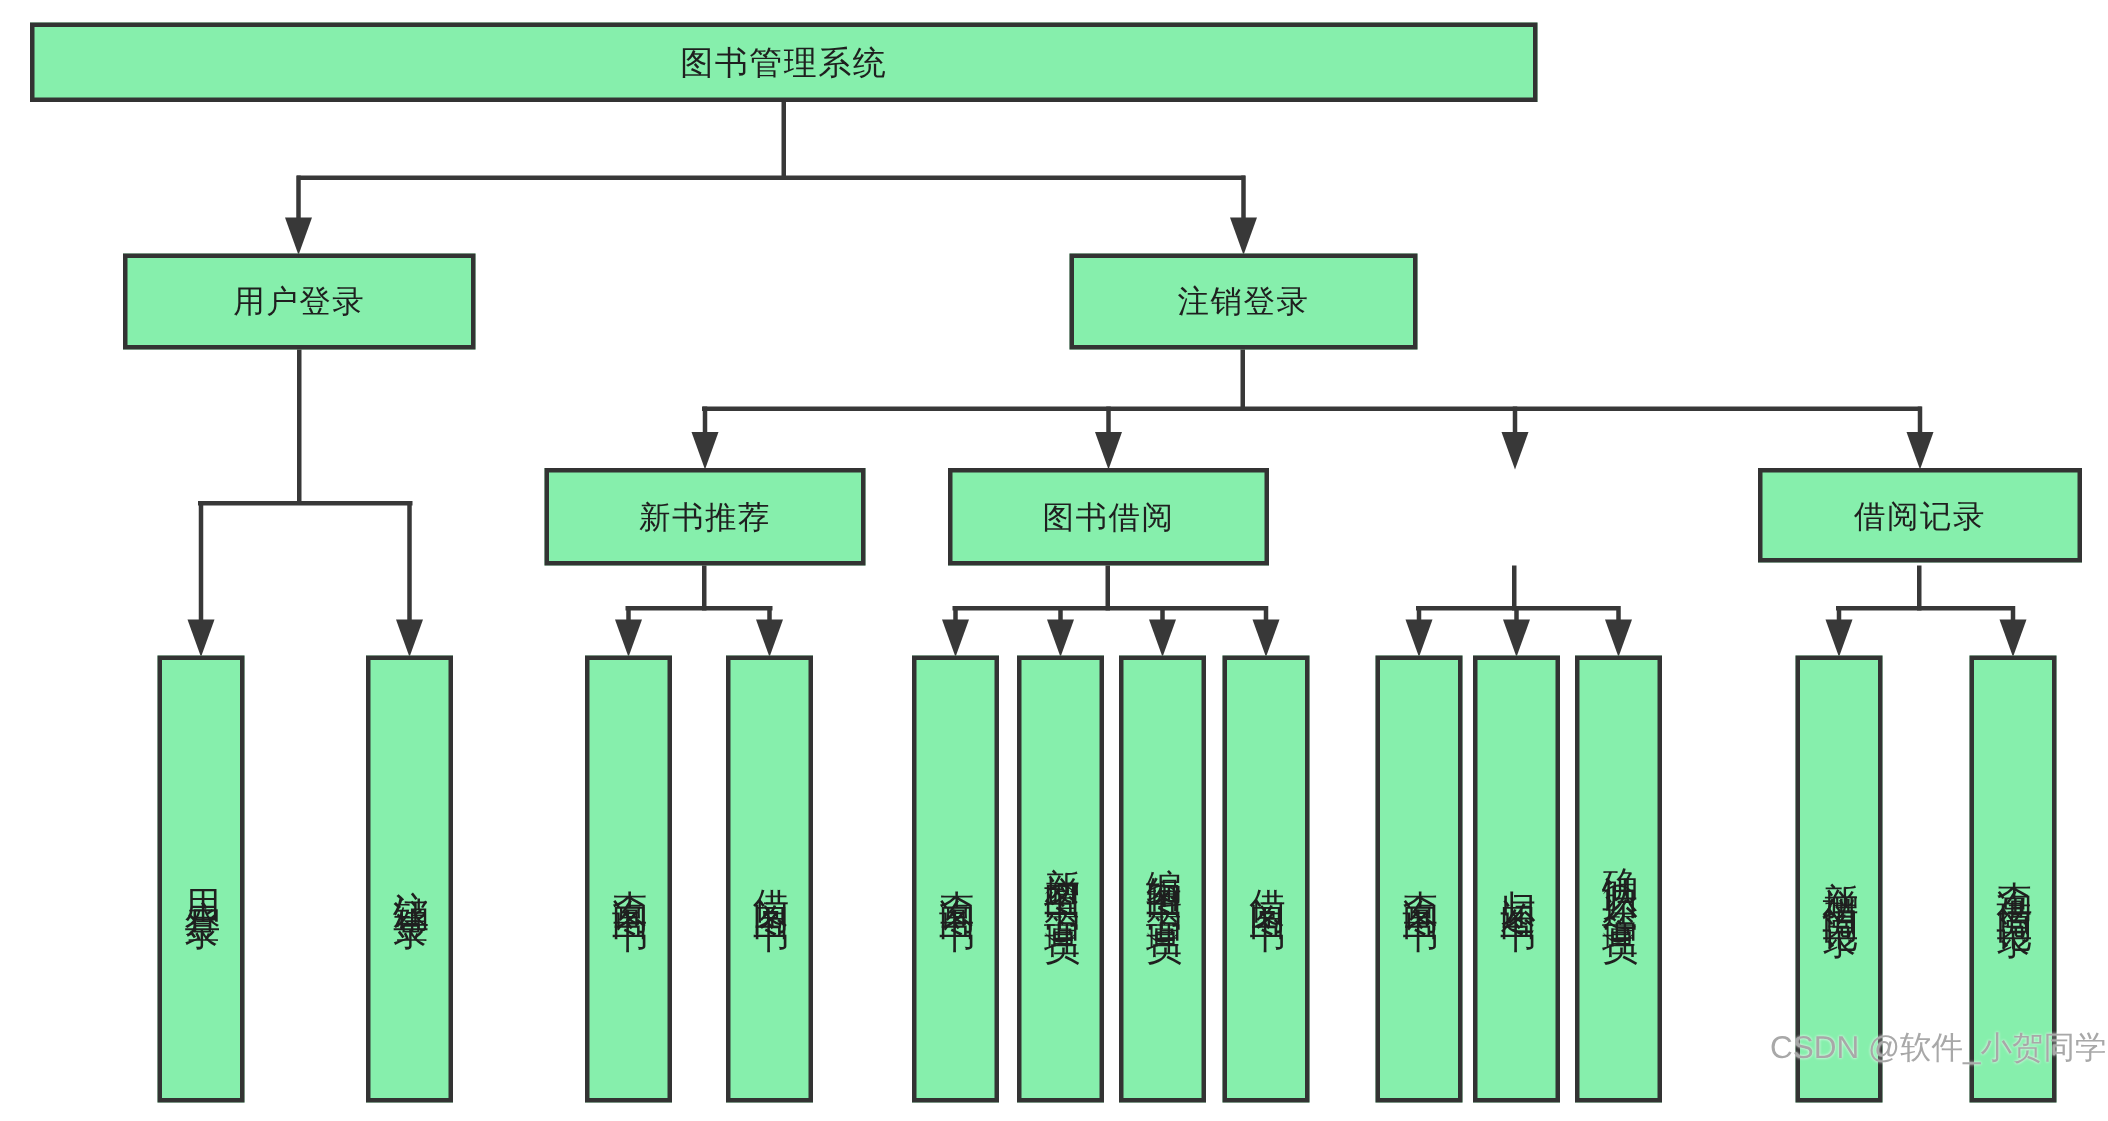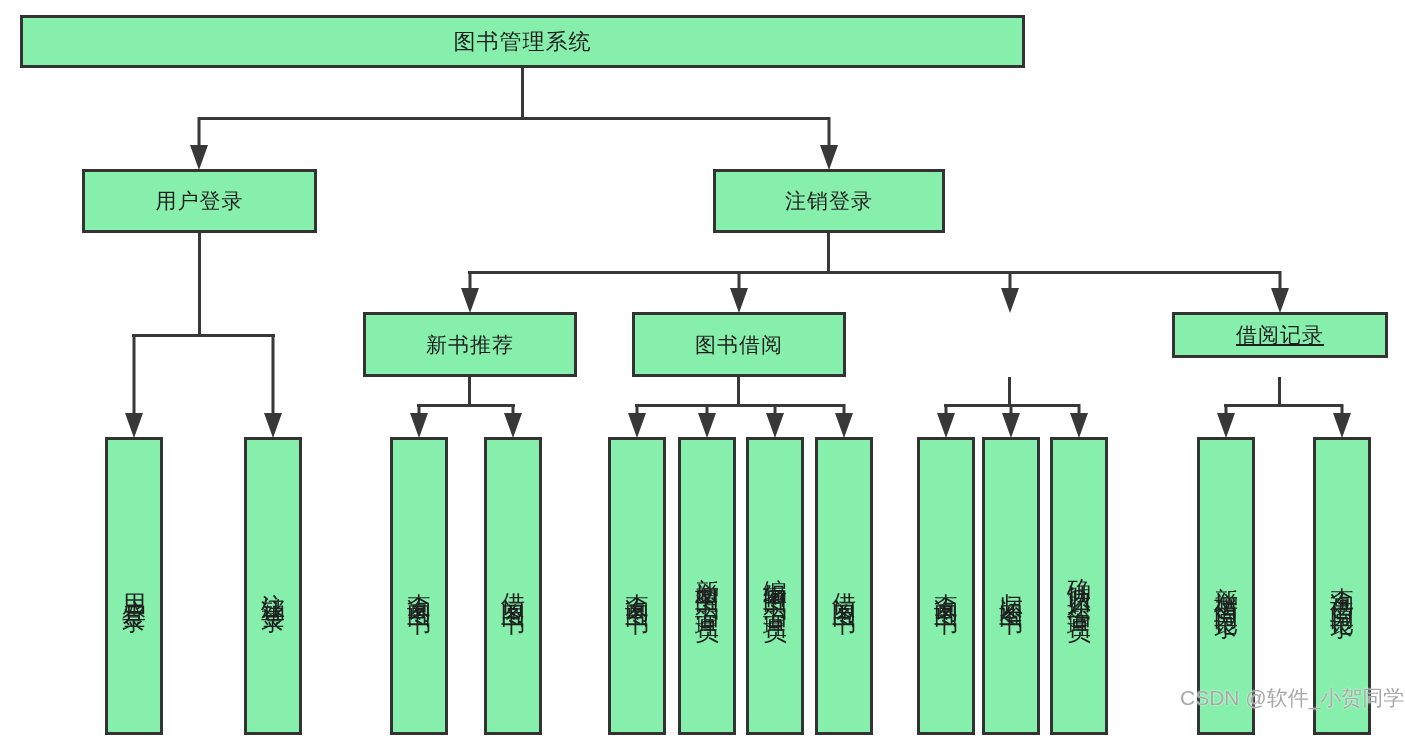--- a/index.html
+++ b/index.html
@@ -115,21 +115,21 @@
     <div class="shaft"></div>
     <div class="head"></div>
   </div>
 
   <div class="box h" style="left:632px;top:312px;width:214px;height:65px;">
     <span>图书借阅</span>
   </div>
   <div class="box h" style="left:363px;top:312px;width:214px;height:65px;">
     <span>新书推荐</span>
   </div>
-  <div class="box h" style="left:1172px;top:312px;width:216px;height:46px;text-decoration:underline;">
+  <div class="box h" style="left:1172px;top:312px;width:216px;height:63px;">
     <span>借阅记录</span>
   </div>
 
   <div class="vline" style="left:468px;top:377px;height:30px;"></div>
   <div class="vline" style="left:737px;top:377px;height:30px;"></div>
   <div class="vline" style="left:1008px;top:377px;height:30px;"></div>
   <div class="vline" style="left:1278px;top:377px;height:30px;"></div>
 
   <div class="hline" style="left:417px;top:404px;width:98px;"></div>
   <div class="hline" style="left:635px;top:404px;width:210px;"></div>

